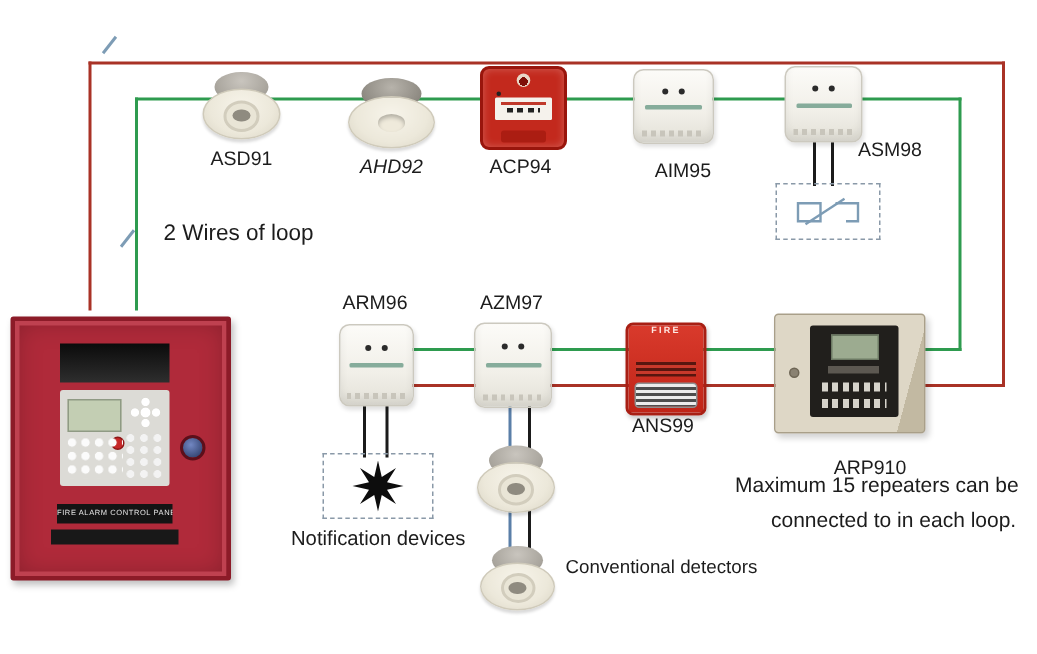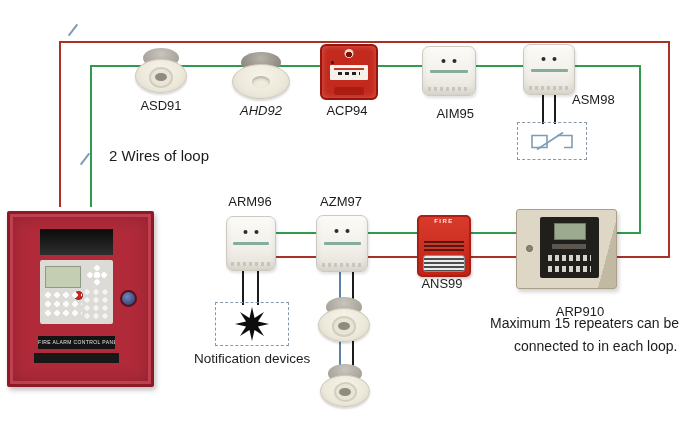--- a/index.html
+++ b/index.html
@@ -251,16 +251,17 @@
   <div class="lbl center" style="left:233px;top:103px;width:56px;font-style:italic;">AHD92</div>
   <div class="lbl center" style="left:320px;top:103px;width:54px;">ACP94</div>
   <div class="lbl center" style="left:422px;top:106px;width:52px;text-align:right;">AIM95</div>
   <div class="lbl" style="left:572px;top:92px;">ASM98</div>
   <div class="lbl center" style="left:224px;top:194px;width:52px;">ARM96</div>
   <div class="lbl center" style="left:314px;top:194px;width:54px;">AZM97</div>
   <div class="lbl center" style="left:416px;top:276px;width:52px;">ANS99</div>
   <div class="lbl center" style="left:540px;top:304px;width:80px;">ARP910</div>
 
   <div class="note" style="left:194px;top:351px;font-size:13.5px;">Notification devices</div>
+  <div class="note" style="left:377px;top:371px;font-size:12.5px;">Conventional detectors</div>
   <div class="note" style="left:490px;top:315px;">Maximum 15 repeaters can be</div>
   <div class="note" style="left:490px;top:338px;margin-left:24px;">connected to in each loop.</div>
 
 </div>
 
 </body></html>

